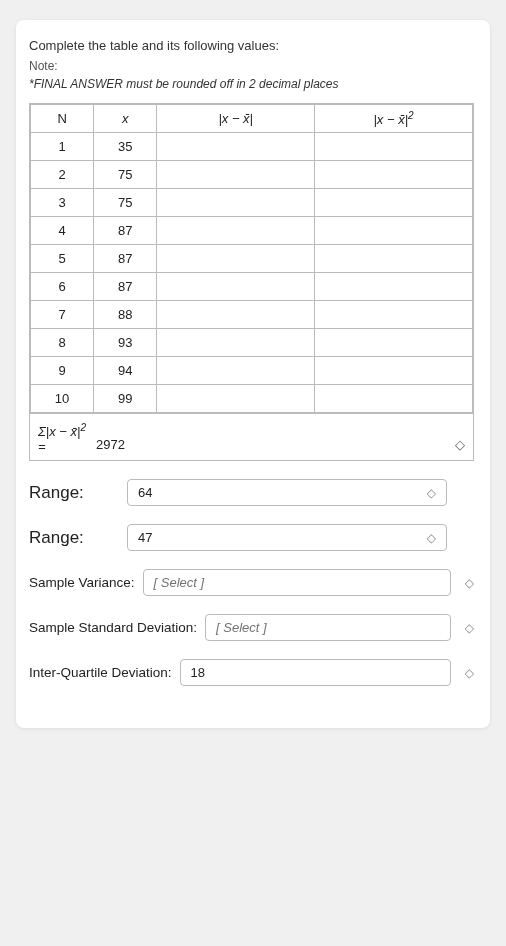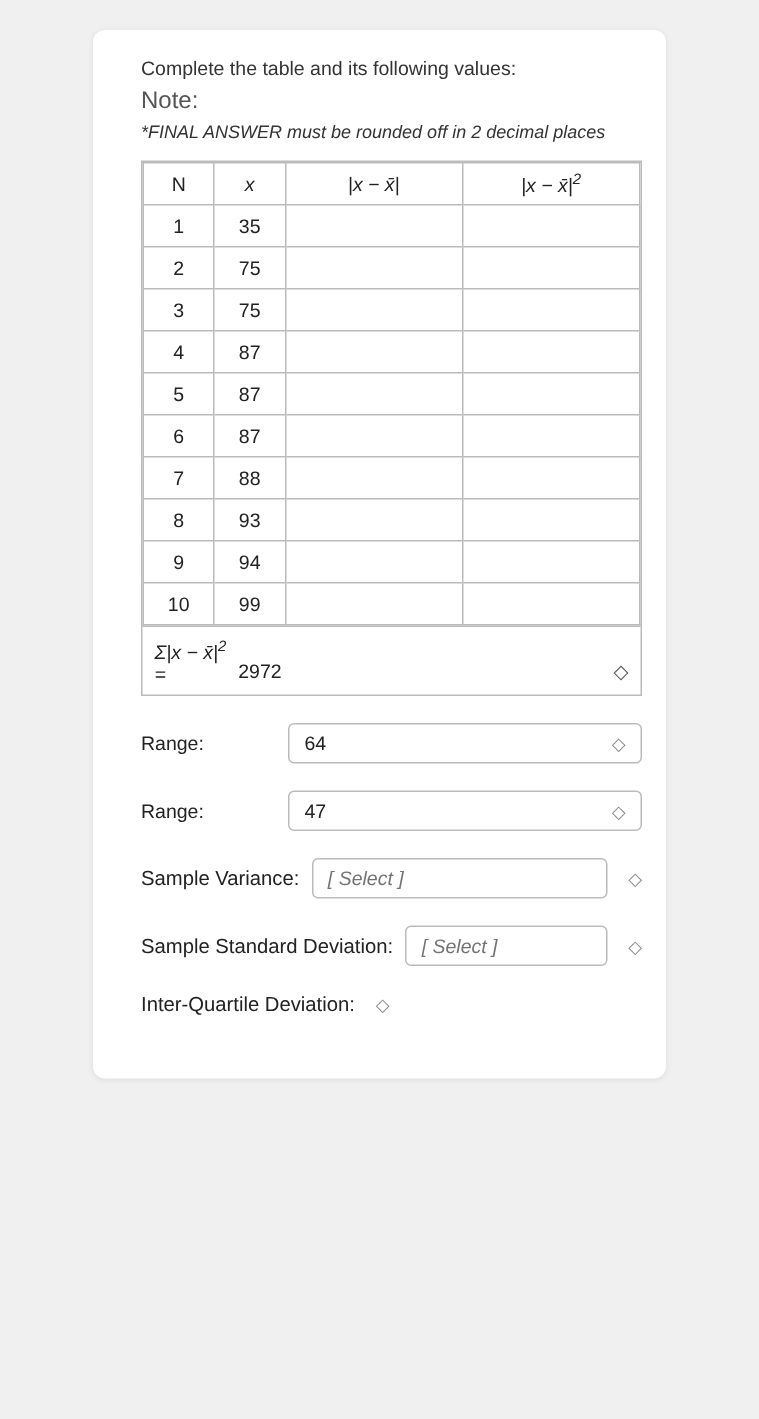--- a/index.html
+++ b/index.html
@@ -9,31 +9,31 @@
       width: 506px;
       min-height: 946px;
       display: flex;
       justify-content: center;
       align-items: flex-start;
       padding: 20px 16px;
     }
     .container {
       background: #fff;
       border-radius: 8px;
-      padding: 18px 16px 24px 32px;
-      width: 382px;
+      padding: 18px 16px 24px 13px;
+      width: 474px;
       box-shadow: 0 1px 4px rgba(0,0,0,0.08);
     }
     .instruction {
       font-size: 13px;
       color: #333;
       margin-bottom: 6px;
     }
     .note-label {
-      font-size: 16px;
+      font-size: 12px;
       color: #555;
       margin-bottom: 4px;
     }
     .final-note {
       font-size: 12px;
       color: #333;
       margin-bottom: 12px;
       font-style: italic;
     }
     
@@ -109,21 +109,21 @@
       margin-left: 4px;
     }
     
     .field-row {
       display: flex;
       align-items: center;
       margin-bottom: 18px;
       gap: 8px;
     }
     .field-label {
-      font-size: 13px;
+      font-size: 17px;
       color: #222;
       min-width: 90px;
       white-space: nowrap;
     }
     .field-value-box {
       display: flex;
       align-items: center;
       border: 1px solid #bbb;
       border-radius: 4px;
       background: #fff;
@@ -301,16 +301,19 @@
   <div class="wide-field-row">
     <span class="wide-label">Sample Standard Deviation:</span>
     <div class="wide-value-box">
       <span class="wide-value-text">[ Select ]</span>
     </div>
     <span class="outer-chevron">◇</span>
   </div>
 
   <div class="wide-field-row">
     <span class="wide-label">Inter-Quartile Deviation:</span>
+    <div class="wide-value-box">
+      <span class="field-value-text">18</span>
+    </div>
     <span class="outer-chevron">◇</span>
   </div>
 
 </div>
 
 </body></html>

